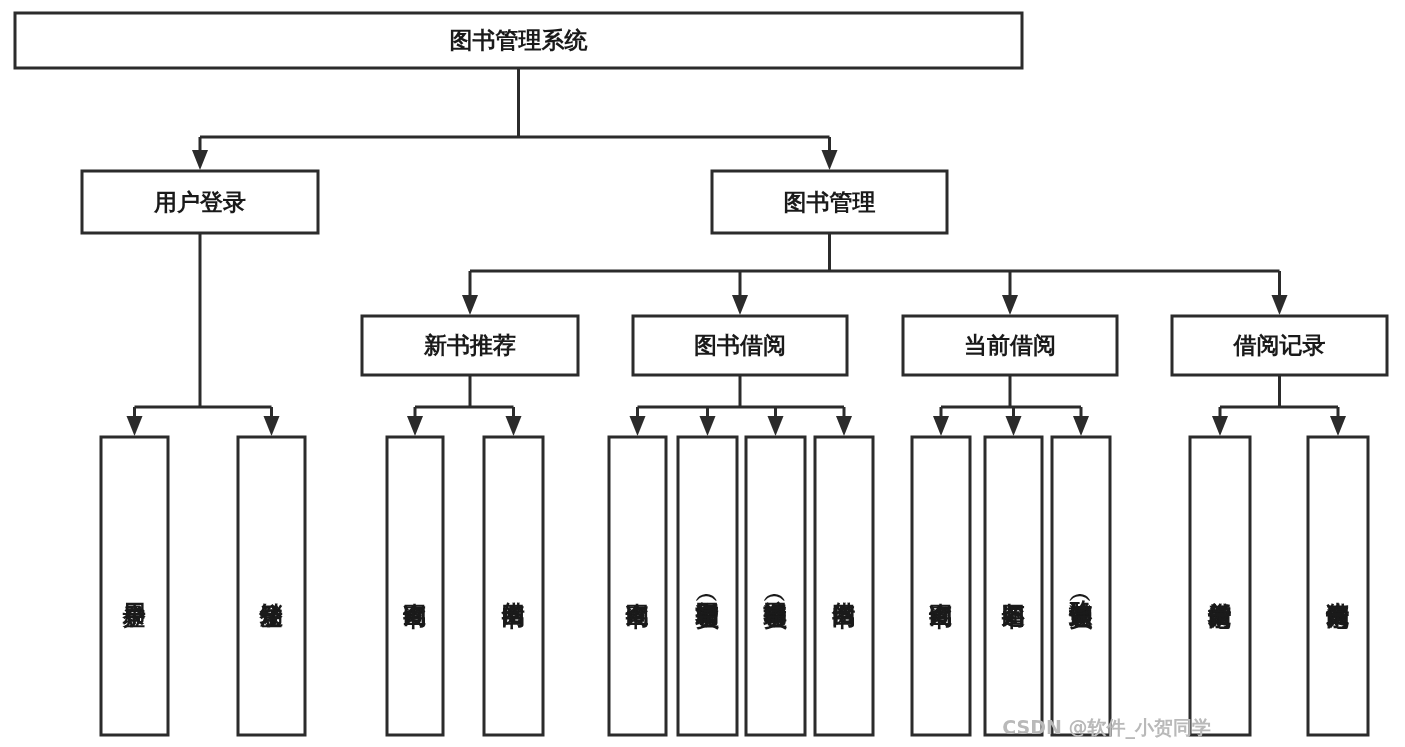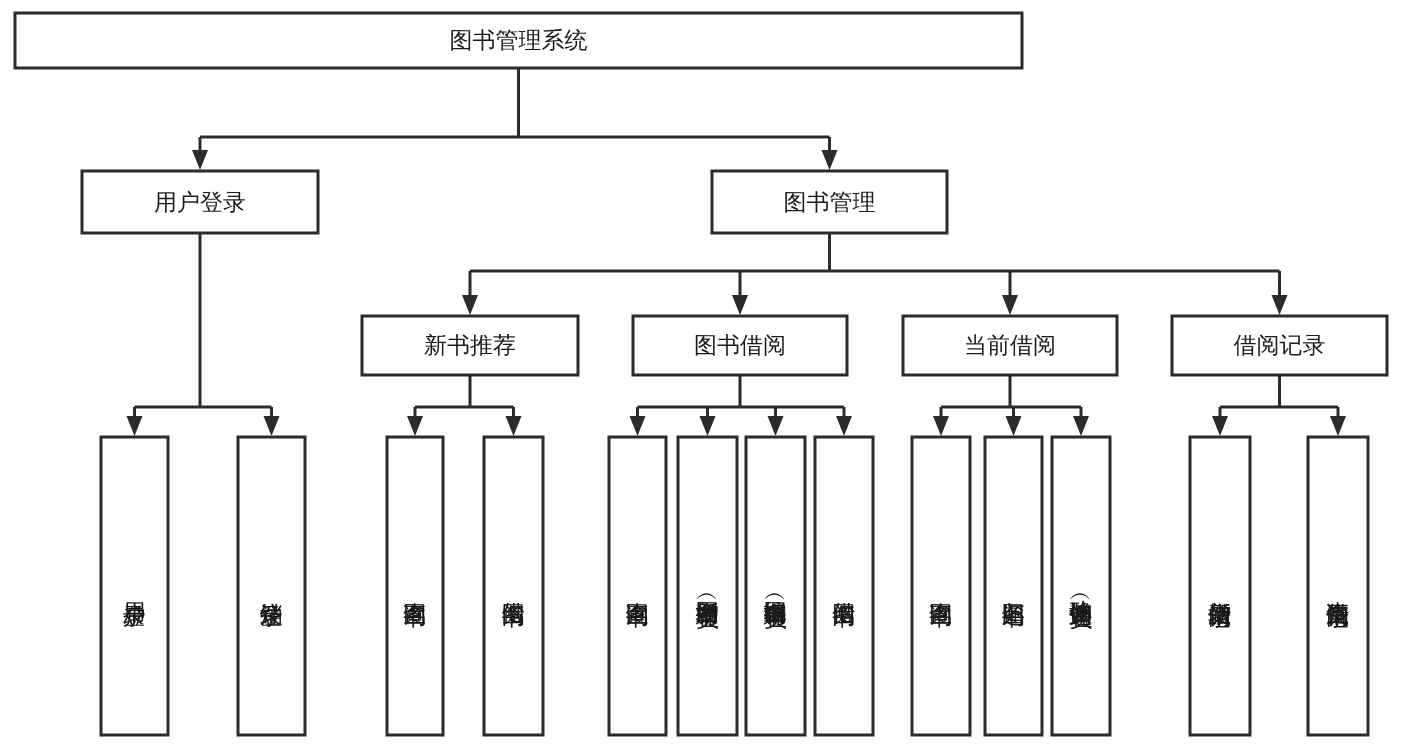--- a/index.html
+++ b/index.html
@@ -11,20 +11,21 @@
     width: 1405px;
     height: 747px;
     overflow: hidden;
     font-family: "DejaVu Sans", "Liberation Sans", sans-serif;
   }
   #diagram-root {
     position: relative;
     width: 1217px;
     height: 747px;
     background: #ffffff;
+    font-weight: bold;
   }
   svg.flow {
     position: absolute;
     left: 0;
     top: 0;
     width: 1405px;
     height: 747px;
     display: block;
   }
   .node-rect {
@@ -204,13 +205,14 @@
         <span class="vtext">确认归还（管理员）</span>
       </div>
       <div class="vtext-wrap" style="left: 1190px; top: 437px; width: 60px; height: 298px;">
         <span class="vtext">新增借阅记录</span>
       </div>
       <div class="vtext-wrap" style="left: 1308px; top: 437px; width: 60px; height: 298px;">
         <span class="vtext">查询借阅记录</span>
       </div>
     </div>
 
+  <div class="watermark">CSDN @软件_小贺同学</div>
 </div>
 
 </body></html>

